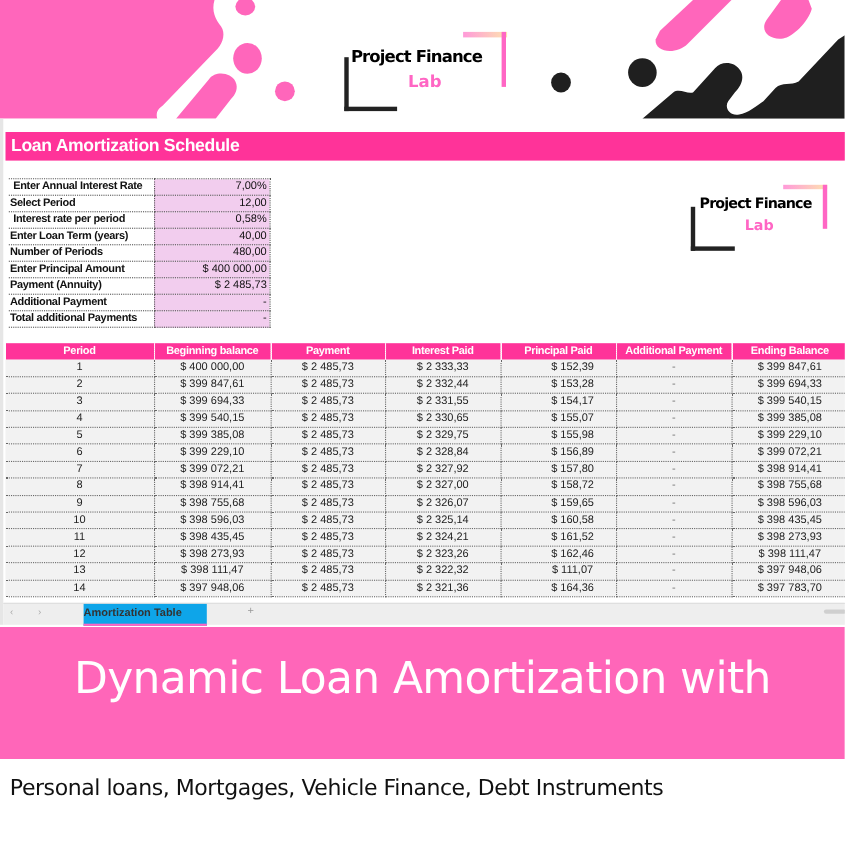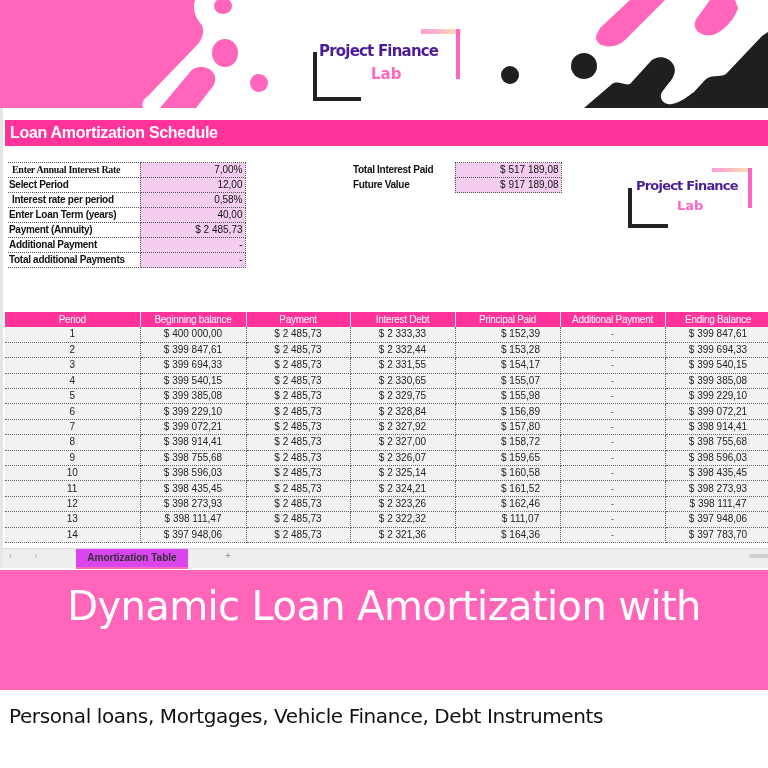--- a/index.html
+++ b/index.html
@@ -8,54 +8,54 @@
 
   
   .banner { position: absolute; left: 0; top: 0; width: 768px; height: 108px; background: #ffffff; overflow: hidden; }
   .banner svg { position: absolute; left: 0; top: 0; }
 
   .logo { position: absolute; }
   .logo .bar-black-v { position: absolute; background: #222222; }
   .logo .bar-black-h { position: absolute; background: #222222; }
   .logo .bar-pink-v { position: absolute; background: #ff66c4; }
   .logo .bar-grad-h { position: absolute; background: linear-gradient(90deg, #ff9ad9, #fde2b0); }
-  .logo .t1 { position: absolute; font-family: "DejaVu Sans", sans-serif; font-weight: bold; color: #4c1d95; letter-spacing: -0.8px; white-space: nowrap; }
+  .logo .t1 { position: absolute; font-family: "DejaVu Sans", sans-serif; font-weight: bold; color: #000000; letter-spacing: -0.8px; white-space: nowrap; }
   .logo .t2 { position: absolute; font-family: "DejaVu Sans", sans-serif; font-weight: bold; color: #ff66c4; white-space: nowrap; }
 
   
   .sheet { position: absolute; left: 0; top: 108px; width: 663px; height: 460px; background: #ffffff; border-left: 3px solid #e6e6e6; }
   .sheet-title { position: absolute; left: 2px; top: 12px; width: 766px; height: 26px; background: #ff3399; color: #ffffff; font-family: "Liberation Sans", sans-serif; font-weight: bold; font-size: 16px; line-height: 26px; padding-left: 5px; letter-spacing: -0.3px; }
 
   .inputs { position: absolute; left: 5px; top: 54px; border-collapse: collapse; }
   .inputs td { height: 15px; font-size: 10px; line-height: 14px; border-bottom: 1px dotted #555; white-space: nowrap; }
   .inputs td.lbl { width: 132px; font-weight: bold; color: #111; padding-left: 1px; border-right: 1px dotted #555; letter-spacing: -0.3px; }
   .inputs td.val { width: 105px; background: #f2cdee; text-align: right; padding-right: 2px; color: #111; border-right: 1px dotted #555; }
   .inputs tr:first-child td { border-top: 1px dotted #555; }
 
   .summary { position: absolute; left: 350px; top: 54px; border-collapse: collapse; }
   .summary td { height: 15px; font-size: 10px; line-height: 14px; white-space: nowrap; }
   .summary td.lbl { width: 102px; font-weight: bold; color: #111; letter-spacing: -0.3px; }
   .summary td.val { width: 106px; background: #f2cdee; text-align: right; padding-right: 2px; border: 1px dotted #555; color: #111; }
 
   .amort { position: absolute; left: 2px; top: 204px; width: 766px; border-collapse: collapse; table-layout: fixed; }
-  .amort th { height: 15px; background: #ff3399; color: #ffffff; font-size: 10px; font-weight: normal; text-align: center; border-right: 1px dotted #ffd1ea; letter-spacing: -0.3px; white-space: nowrap; overflow: hidden; }
+  .amort th { height: 15px; background: #ff3399; color: #ffffff; font-size: 10px; font-weight: bold; text-align: center; border-right: 1px dotted #ffd1ea; letter-spacing: -0.3px; white-space: nowrap; overflow: hidden; }
   .amort td { height: 15.4px; background: #f2f2f2; font-size: 10px; line-height: 14px; text-align: center; color: #222; border-bottom: 1px dotted #666; border-right: 1px dotted #666; white-space: nowrap; }
   .amort td.pp { text-align: center; padding-left: 26px; }
   .amort td.dash { color: #777; }
 
   .tabbar { position: absolute; left: 0; top: 440px; width: 768px; height: 20px; background: #eeeeee; border-top: 1px solid #dddddd; }
   .tabbar .nav { position: absolute; left: 6px; top: 2px; font-size: 9px; color: #aaaaaa; letter-spacing: 10px; }
-  .tabbar .sheet-tab { position: absolute; left: 73px; top: 0; width: 112px; height: 20px; background: #d946ef; border-bottom: 2px solid #ff66c4; font-size: 10px; font-weight: bold; color: #333; text-align: center; line-height: 18px; overflow: hidden; }
+  .tabbar .sheet-tab { position: absolute; left: 73px; top: 0; width: 112px; height: 20px; background: #0ea5e9; border-bottom: 2px solid #ff66c4; font-size: 10px; font-weight: bold; color: #333; text-align: left; line-height: 18px; overflow: hidden; }
   .tabbar .add { position: absolute; left: 222px; top: 1px; font-size: 10px; color: #999; }
   .tabbar .scroll-r { position: absolute; right: 2px; top: 5px; width: 20px; height: 4px; background: #cfcfcf; border-radius: 2px; }
 
   
   .promo { position: absolute; left: 0; top: 570px; width: 768px; height: 120px; background: #ff66b9; color: #ffffff; text-align: center; }
   .promo .line { font-family: "DejaVu Sans", sans-serif; font-size: 40px; line-height: 52px; letter-spacing: -0.6px; white-space: nowrap; }
-  .promo .l1 { padding-top: 10px; }
+  .promo .l1 { padding-top: 21px; }
   .sub { position: absolute; left: 0; top: 703px; width: 612px; text-align: center; color: #111; font-family: "DejaVu Sans", sans-serif; font-size: 20px; line-height: 26px; letter-spacing: -0.4px; }
 </style>
 </head>
 <body>
 
 <div class="banner">
   <svg width="768" height="108" viewBox="0 0 768 108">
 
     <path d="M0,0 L195,0 C192,10 196,18 201,24 C205,30 203,38 198,44 L148,96 C142,100 142,104 143,108 L0,108 Z" fill="#ff66bb"></path>
 
@@ -83,62 +83,58 @@
     <div class="t2" style="left:58px; top:37px; font-size:15px;">Lab</div>
   </div>
 </div>
 
 <div class="sheet">
   <div class="sheet-title">Loan Amortization Schedule</div>
 
   <table class="inputs">
     <tbody>
         <tr>
-      <td class="lbl" style="padding-left:4px;font-family:Liberation Serif, serif;">Enter Annual Interest Rate</td>
+      <td class="lbl" style="padding-left:4px;">Enter Annual Interest Rate</td>
       <td class="val">7,00%</td>
     </tr>
     <tr>
       <td class="lbl">Select Period</td>
       <td class="val">12,00</td>
     </tr>
     <tr>
       <td class="lbl" style="padding-left:4px;">Interest rate per period</td>
       <td class="val">0,58%</td>
     </tr>
     <tr>
       <td class="lbl">Enter Loan Term (years)</td>
       <td class="val">40,00</td>
     </tr>
     <tr>
+      <td class="lbl">Number of Periods</td>
+      <td class="val">480,00</td>
+    </tr>
+    <tr>
+      <td class="lbl">Enter Principal Amount</td>
+      <td class="val">$ 400 000,00</td>
+    </tr>
+    <tr>
       <td class="lbl">Payment (Annuity)</td>
       <td class="val">$ 2 485,73</td>
     </tr>
     <tr>
       <td class="lbl">Additional Payment</td>
       <td class="val">-</td>
     </tr>
     <tr>
       <td class="lbl">Total additional Payments</td>
       <td class="val">-</td>
     </tr>
   </tbody>
     </table>
 
-  <table class="summary">
-    <tbody>
-        <tr>
-      <td class="lbl">Total Interest Paid</td>
-      <td class="val">$ 517 189,08</td>
-    </tr>
-    <tr>
-      <td class="lbl">Future Value</td>
-      <td class="val">$ 917 189,08</td>
-    </tr>
-  </tbody>
-    </table>
 
   <div class="logo" style="left:625px; top:58px; width:130px; height:64px;">
     <div class="bar-grad-h" style="left:84px; top:2px; width:40px; height:4px;"></div>
     <div class="bar-pink-v" style="left:120px; top:2px; width:4px; height:40px;"></div>
     <div class="bar-black-v" style="left:0; top:22px; width:4px; height:40px;"></div>
     <div class="bar-black-h" style="left:0; top:58px; width:40px; height:4px;"></div>
     <div class="t1" style="left:8px; top:12px; font-size:13px;">Project Finance</div>
     <div class="t2" style="left:49px; top:32px; font-size:13px;">Lab</div>
   </div>
 
@@ -150,21 +146,21 @@
         <col style="width:105px">
         <col style="width:105px">
         <col style="width:105px">
         <col style="width:106px">
     </colgroup>
     <thead>
       <tr>
         <th>Period</th>
         <th>Beginning balance</th>
         <th>Payment</th>
-        <th>Interest Debt</th>
+        <th>Interest Paid</th>
         <th>Principal Paid</th>
         <th>Additional Payment</th>
         <th>Ending Balance</th>
       </tr>
     </thead>
     <tbody id="amort-body">
       <tr>
         <td>1</td>
         <td>$ 400 000,00</td>
         <td>$ 2 485,73</td>

